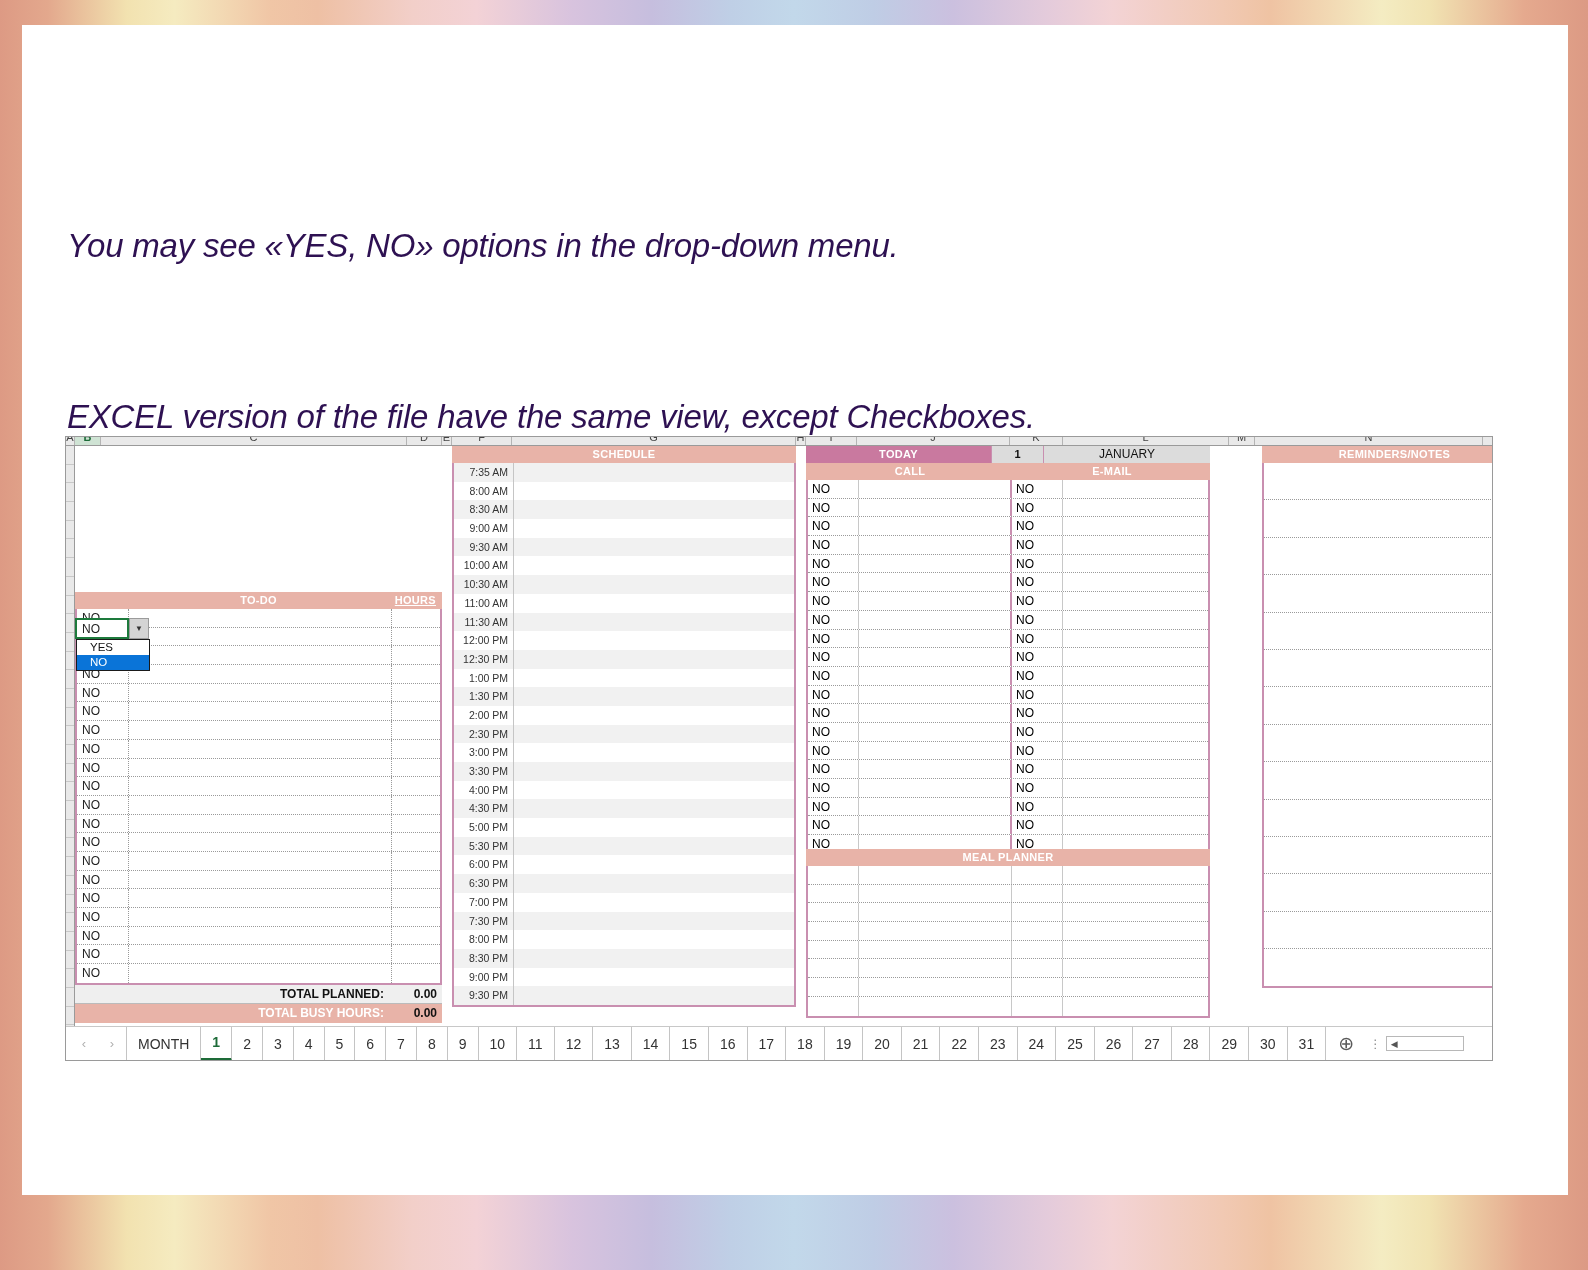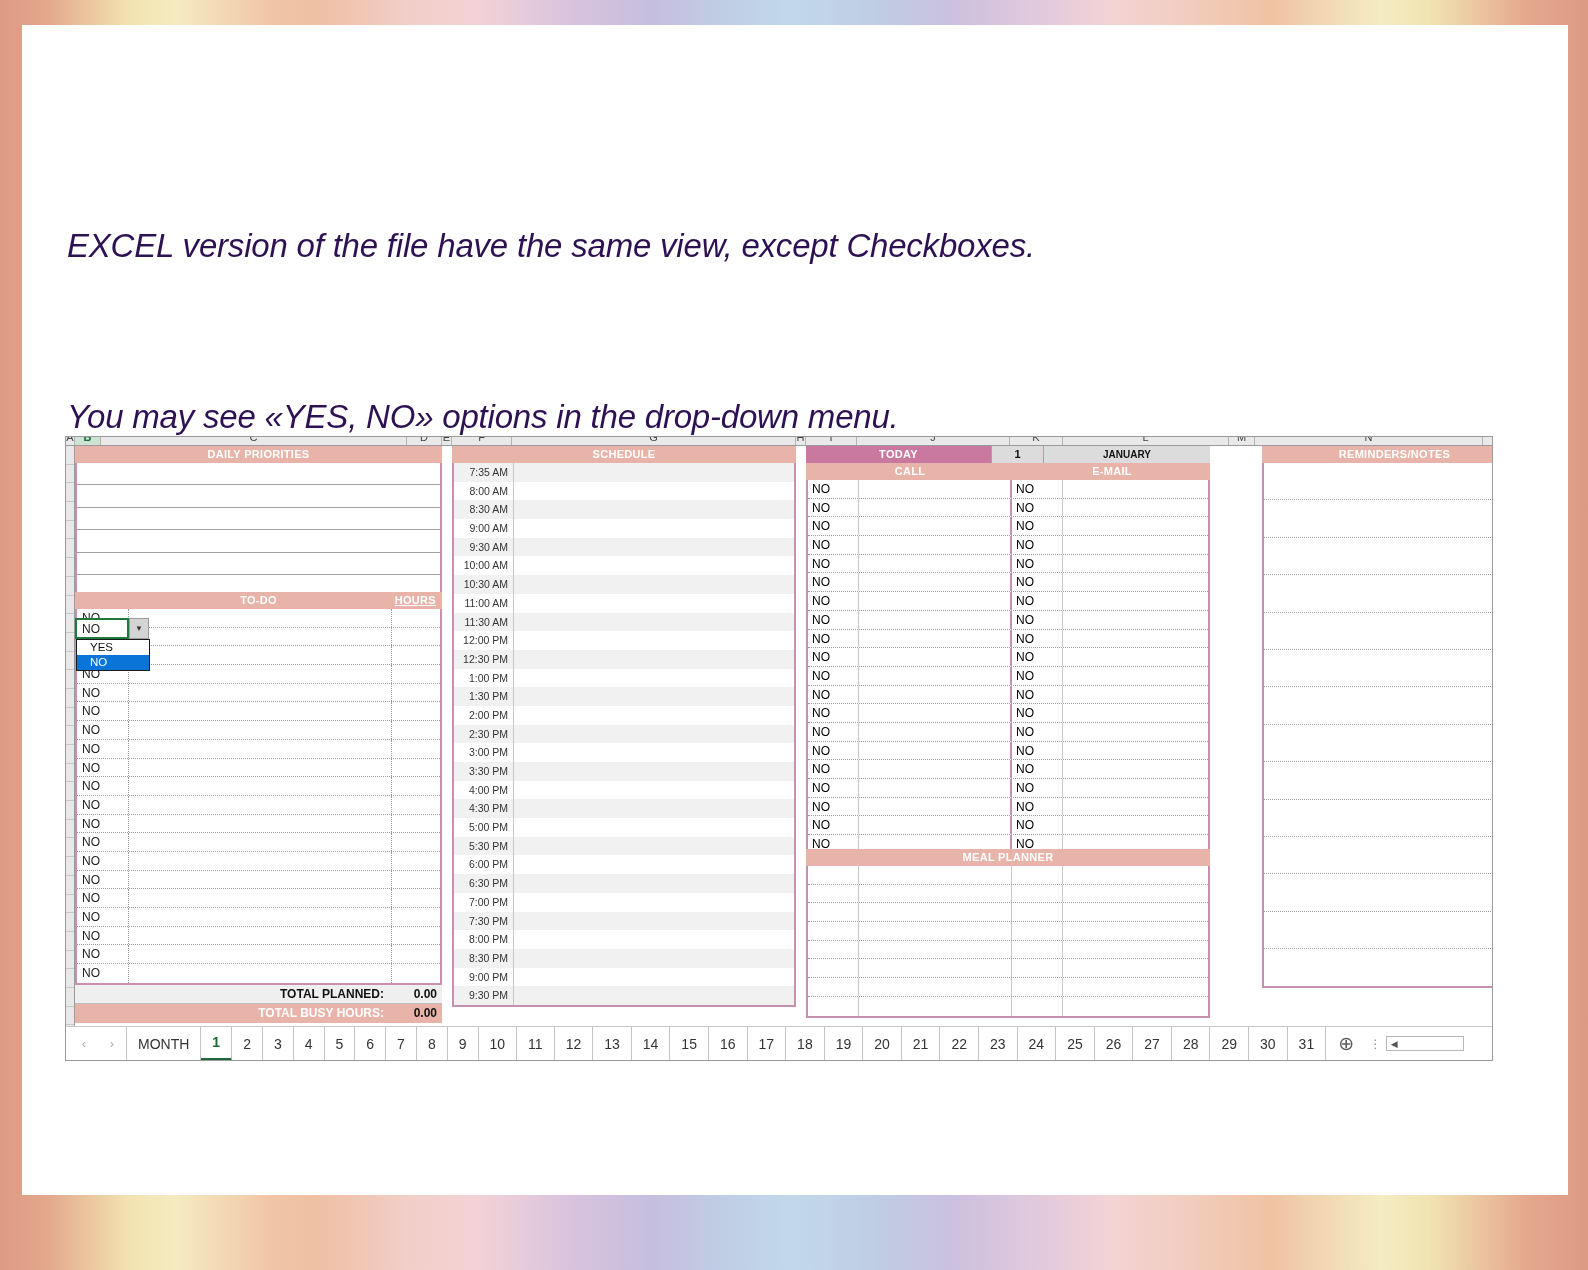--- a/index.html
+++ b/index.html
@@ -126,22 +126,22 @@
   
   #today{ left:740px; top:0; width:404px; }
   .todayhdr{ display:flex; height:17px; }
   .todayhdr .ttl{ flex:1; }
   .todayhdr .num{
     width:53px; background:#dcdcdc; color:#111; font-weight:bold;
     font-size:11px; text-align:center; line-height:17px;
     border-left:1px solid #c98fb0; border-right:1px solid #c98fb0;
   }
   .todayhdr .mon{
-    width:166px; background:#dcdcdc; color:#111; font-weight:bold;
-    font-size:10px; text-align:center; line-height:17px;
+    width:166px; background:#dcdcdc; color:#111; font-weight:normal;
+    font-size:12px; text-align:center; line-height:17px;
   }
   .subhdr{ display:flex; height:17px; }
   .subhdr .call{ width:208px; }
   .subhdr .mail{ flex:1; }
   #today .body{ border-left:2px solid #c98fb0; border-right:2px solid #c98fb0;
                 border-bottom:2px solid #c98fb0; }
   .crow{ height:18.7px; display:flex; }
   .crow .c1{ width:51px; padding-left:4px; line-height:18.7px;
              font-size:12px; border-right:1px solid #c8c8c8; }
   .crow .c2{ width:153px; border-right:2px solid #c98fb0; }
@@ -219,22 +219,22 @@
   }
   .hscroll .lt{ width:14px; text-align:center; font-size:9px; color:#555;}
   .hscroll .thumb{ flex:1; height:13px; background:#ffffff; }
 </style>
 </head>
 <body>
 
 <div id="page">
 
   <div class="title-block">
+    <div>You may see «YES, NO» options in the drop-down menu.</div>
     <div>EXCEL version of the file have the same view, except Checkboxes.</div>
-    <div>You may see «YES, NO» options in the drop-down menu.</div>
     <div>All other functions are the same.</div>
   </div>
 
   <div id="sheet">
 
     <div class="colhead" id="colhead">
         <div class="c" style="left: 0px; width: 9px;">A</div>
         <div class="c sel" style="left: 9px; width: 26px;">B</div>
         <div class="c" style="left: 35px; width: 306px;">C</div>
         <div class="c" style="left: 341px; width: 35px;">D</div>
@@ -280,31 +280,20 @@
           <div class="r"></div>
           <div class="r"></div>
           <div class="r"></div>
           <div class="r"></div>
           <div class="r"></div>
           <div class="r"></div>
           <div class="r"></div>
           <div class="r"></div>
         </div>
 
-      <div class="panel" id="dp">
-        <div class="hdr pink">DAILY PRIORITIES</div>
-        <div class="body" id="dp-body">
-            <div class="prow rowline"></div>
-            <div class="prow rowline"></div>
-            <div class="prow rowline"></div>
-            <div class="prow rowline"></div>
-            <div class="prow rowline"></div>
-            <div class="prow"></div>
-          </div>
-      </div>
 
       <div class="panel" id="todo">
         <div class="hdr pink hdrrow">
           <span>TO-DO</span>
           <span class="hours">HOURS</span>
         </div>
         <div class="body" id="todo-body">
             <div class="todorow rowdot">
               <div class="chk">NO</div>
               <div class="txt"></div>

